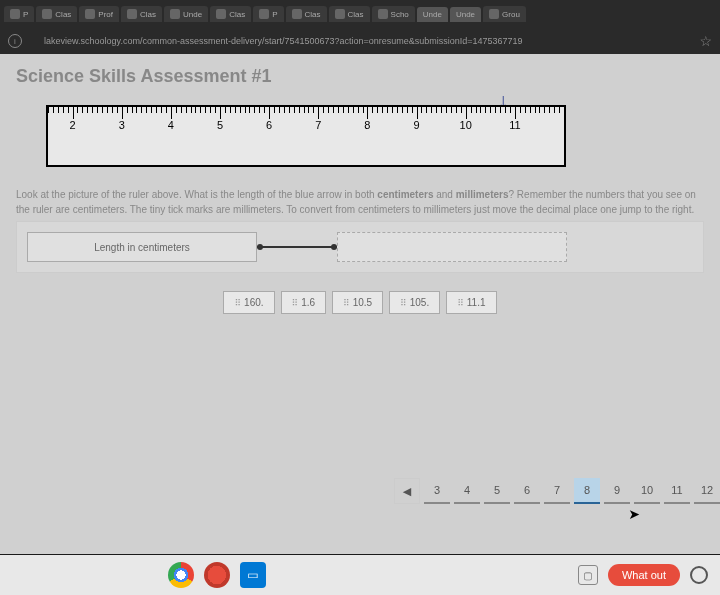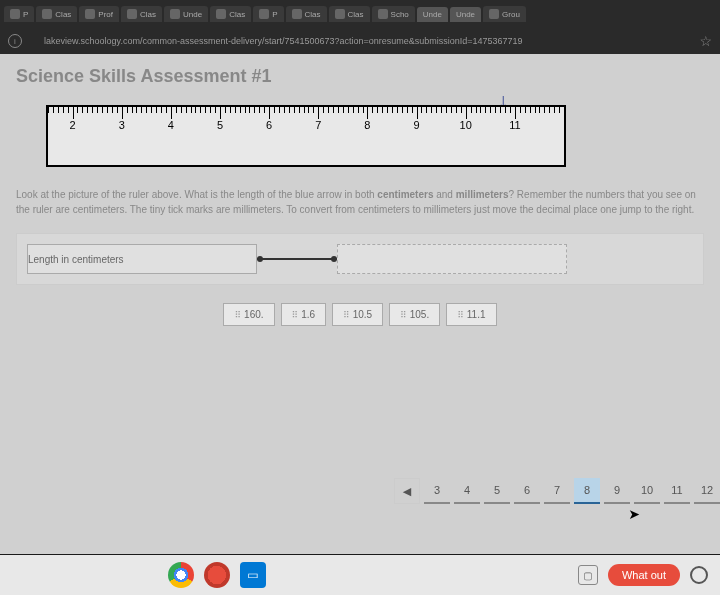--- a/index.html
+++ b/index.html
@@ -23,28 +23,28 @@
 
 .ruler-wrap { position: relative; margin: 0 auto 20px 30px; width: 520px; }
 .arrow { position: absolute; top: -16px; left: 452px; color: #2a3d8f; font-size: 20px; font-weight: bold; }
 .ruler { border: 2px solid #000; height: 62px; background: #e8e8e8; position: relative; }
 .ruler-scale { position: absolute; top: 0; left: 0; right: 0; height: 20px; }
 .tick-major { position: absolute; top: 0; width: 1px; height: 12px; background: #000; }
 .tick-minor { position: absolute; top: 0; width: 1px; height: 6px; background: #000; }
 .tick-label { position: absolute; top: 12px; font-size: 11px; color: #000; transform: translateX(-50%); }
 
 
-.question { color: #888; font-size: 10px; line-height: 1.5; margin-bottom: 16px; }
+.question { color: #888; font-size: 10px; line-height: 1.5; margin-bottom: 4px; }
 .question b { font-weight: bold; }
 
 
 .match-area { border: 1px solid #ccc; padding: 10px; margin-bottom: 18px; background: #d8d8d8; }
 .match-row { display: flex; align-items: center; margin-bottom: 10px; }
 .match-row:last-child { margin-bottom: 0; }
-.match-label { border: 1px solid #aaa; width: 230px; height: 30px; display: flex; align-items: center; justify-content: flex-start; font-size: 10px; color: #666; background: #e0e0e0; }
+.match-label { border: 1px solid #aaa; width: 230px; height: 30px; display: flex; align-items: center; justify-content: center; font-size: 10px; color: #666; background: #e0e0e0; }
 .connector { width: 80px; height: 2px; background: #333; position: relative; }
 .connector::before, .connector::after { content: ''; position: absolute; width: 6px; height: 6px; background: #333; border-radius: 50%; top: -2px; }
 .connector::before { left: 0; }
 .connector::after { right: 0; }
 .drop-zone { border: 1px dashed #aaa; width: 230px; height: 30px; background: #e0e0e0; }
 
 
 .options { display: flex; gap: 6px; justify-content: center; margin-bottom: 30px; }
 .option { border: 1px solid #aaa; padding: 5px 10px; font-size: 10px; color: #666; background: #e8e8e8; display: flex; align-items: center; gap: 4px; }
 .grip { color: #999; font-size: 9px; letter-spacing: -1px; }

